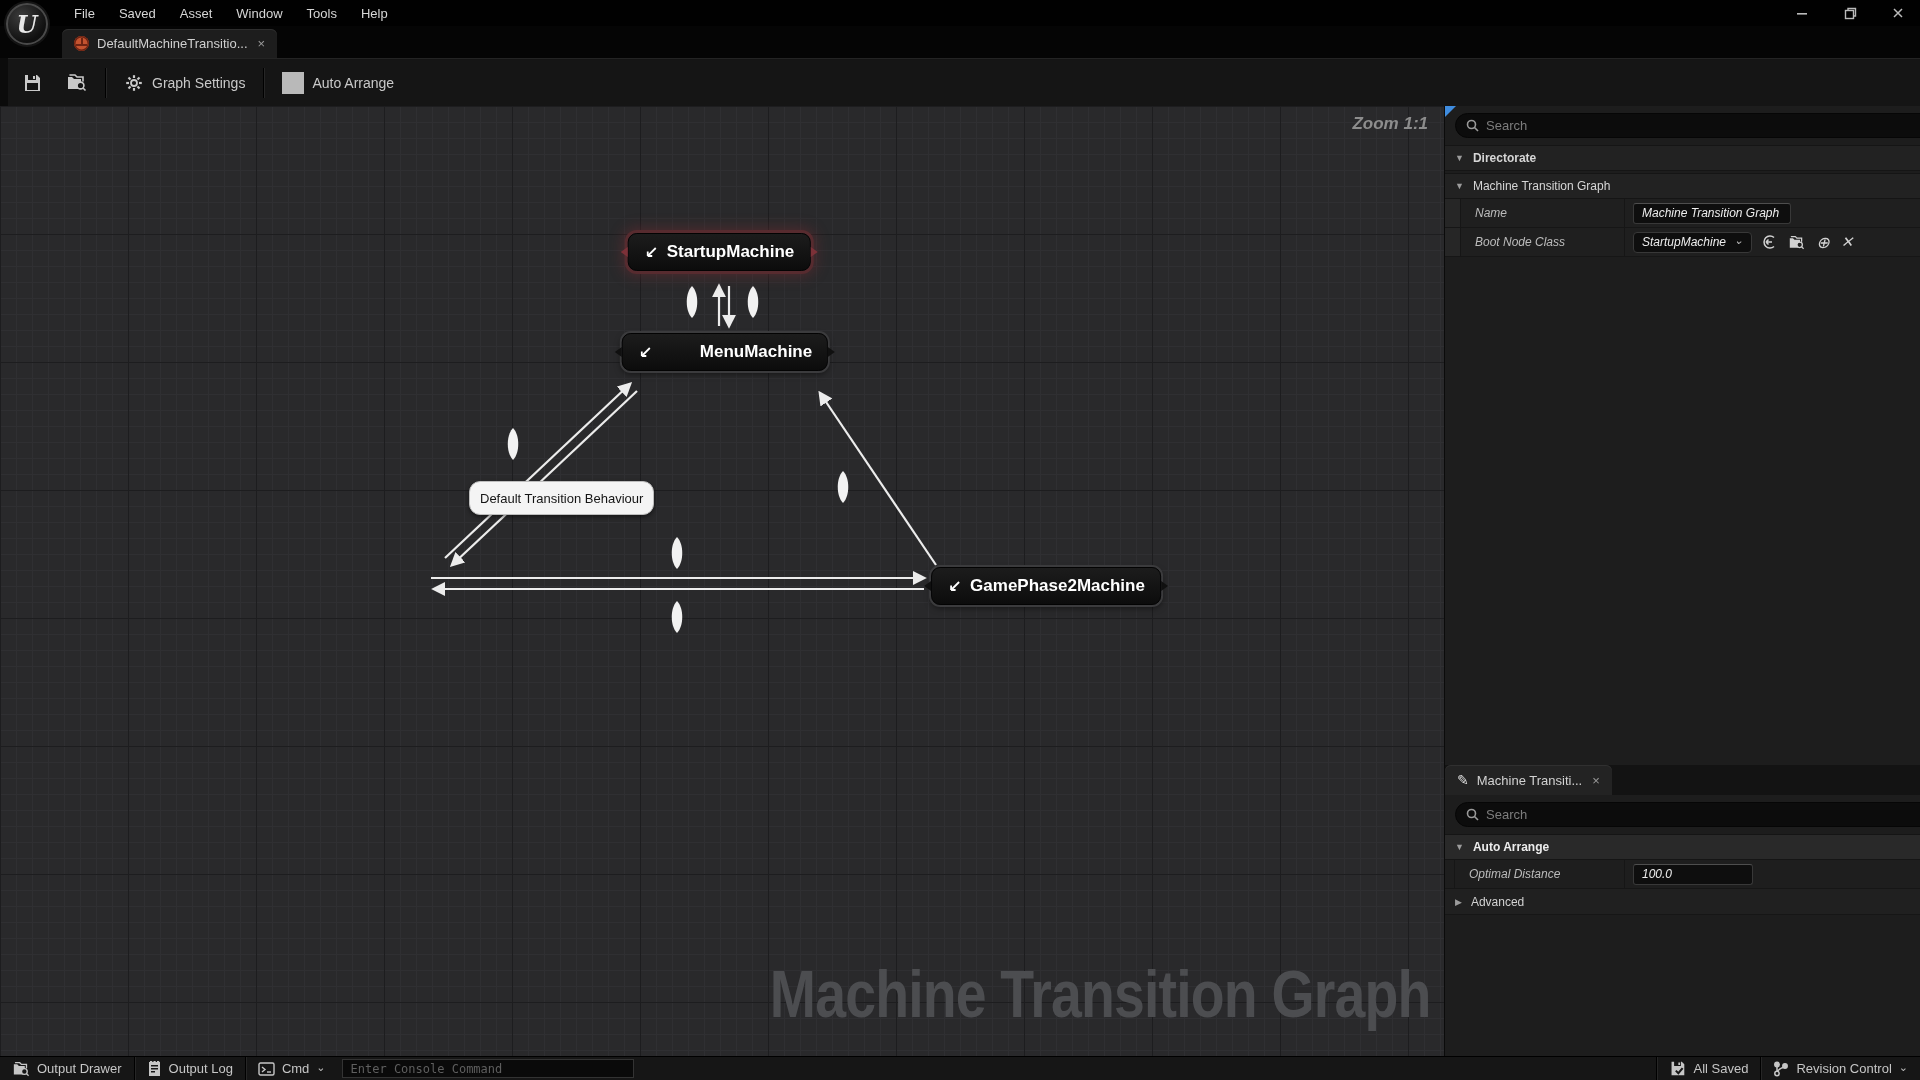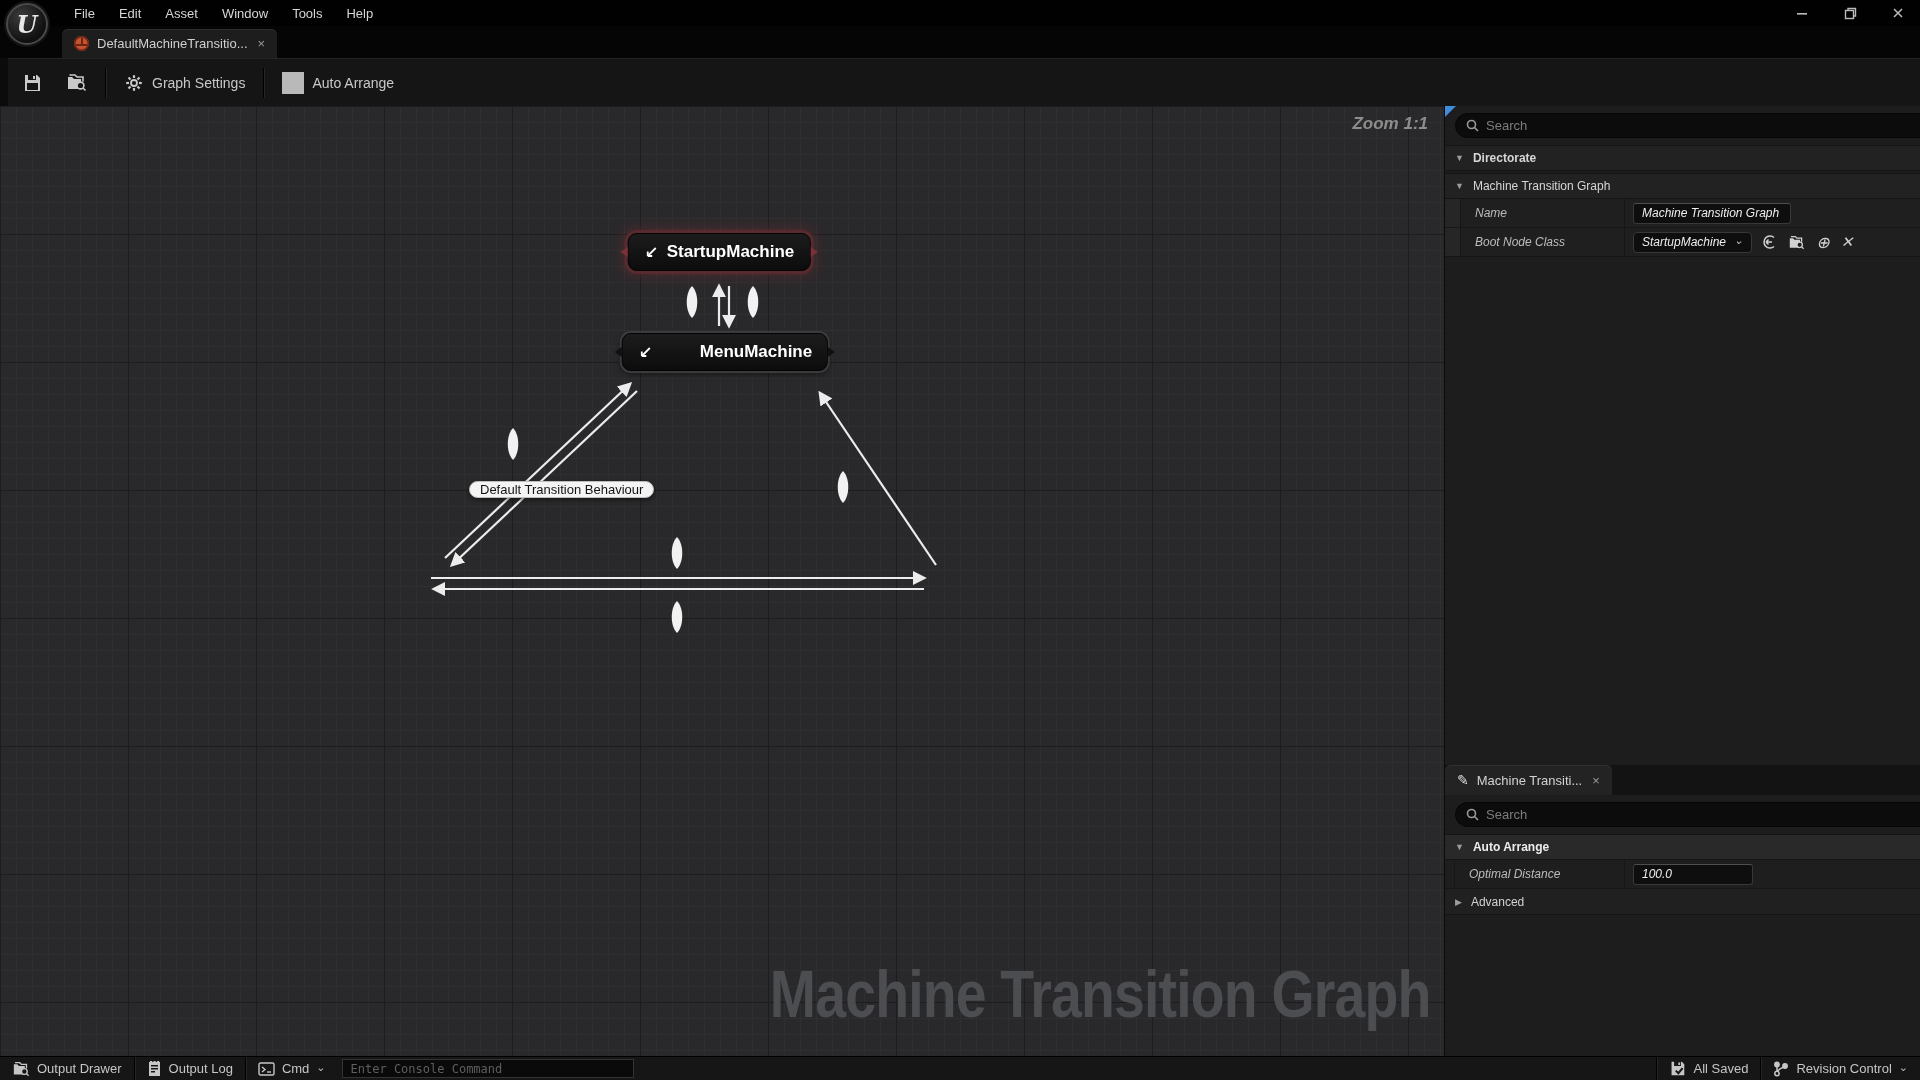--- a/index.html
+++ b/index.html
@@ -61,21 +61,21 @@
     display:flex; align-items:center; gap:8px; padding:0 15px;
     color:#ffffff; font-weight:bold; font-size:17px; white-space:nowrap; }
   .gnode.boot { box-shadow:0 0 0 3px #572b2f, 0 0 14px 5px rgba(122,44,50,.45); }
   .pin { position:absolute; top:50%; margin-top:-5px; width:0; height:0;
     border-top:5px solid transparent; border-bottom:5px solid transparent; }
   .pin-l { left:-8px; border-right:7px solid #101010; }
   .pin-r { right:-8px; border-left:7px solid #101010; }
   .boot .pin-l { border-right-color:#7c3138; }
   .boot .pin-r { border-left-color:#7c3138; }
 
-  .edge-pill { position:absolute; left:469px; top:375px; height:17px; padding:0 10px;
+  .edge-pill { position:absolute; left:469px; top:375px; height:34px; padding:0 10px;
     background:#f4f4f4; border:1px solid #bdbdbd; border-radius:11px; color:#141414;
     font-size:13px; display:flex; align-items:center; box-shadow:0 2px 4px rgba(0,0,0,.45); }
 
   
   .rpanel { position:absolute; left:1445px; width:553px; background:#1d1d1d; color:#c4c4c4; font-size:12px; }
   .details-panel { top:106px; height:659px; }
   .tool-panel { top:765px; height:291px; background:#181818; }
   .panel-corner { position:absolute; left:0; top:0; width:0; height:0;
     border-top:11px solid #3f8cdf; border-right:11px solid transparent; z-index:5; }
 
@@ -128,21 +128,21 @@
 <body>
 
 <div class="app">
 
   <div class="titlebar">
     <div class="ue-logo">
         <span>U</span>
       </div>
     <div class="menus">
       <span class="menu-item">File</span>
-      <span class="menu-item">Edit</span>
+      <span class="menu-item">Saved</span>
       <span class="menu-item">Asset</span>
       <span class="menu-item">Window</span>
       <span class="menu-item">Tools</span>
       <span class="menu-item">Help</span>
     </div>
     <div class="win-controls">
       <span class="win-btn">
         <svg class="icon-svg" width="12" height="12" viewBox="0 0 12 12">
             <rect x="1" y="6" width="10" height="1.6" fill="#bbb"></rect>
           </svg>
@@ -253,20 +253,29 @@
       <span>StartupMachine</span>
       <span class="pin pin-r"></span>
     </div>
     <div class="gnode" style="left:725px; top:227px;gap:47px;">
       <span class="pin pin-l"></span>
       <svg class="icon-svg" width="15" height="15" viewBox="0 0 15 15" stroke="#fff" stroke-width="1.8" fill="none">
         <path d="M12 3 L4 11"></path>
           <path d="M4 11 V6.5 M4 11 H8.5"></path>
         </svg>
       <span>MenuMachine</span>
+      <span class="pin pin-r"></span>
+    </div>
+    <div class="gnode" style="left:1046px; top:461px;">
+      <span class="pin pin-l"></span>
+      <svg class="icon-svg" width="15" height="15" viewBox="0 0 15 15" stroke="#fff" stroke-width="1.8" fill="none">
+        <path d="M12 3 L4 11"></path>
+          <path d="M4 11 V6.5 M4 11 H8.5"></path>
+        </svg>
+      <span>GamePhase2Machine</span>
       <span class="pin pin-r"></span>
     </div>
 
     <div class="edge-pill">
       <span>Default Transition Behaviour</span>
     </div>
   </div>
 
   <div class="rpanel details-panel">
     <div class="panel-corner"></div>

